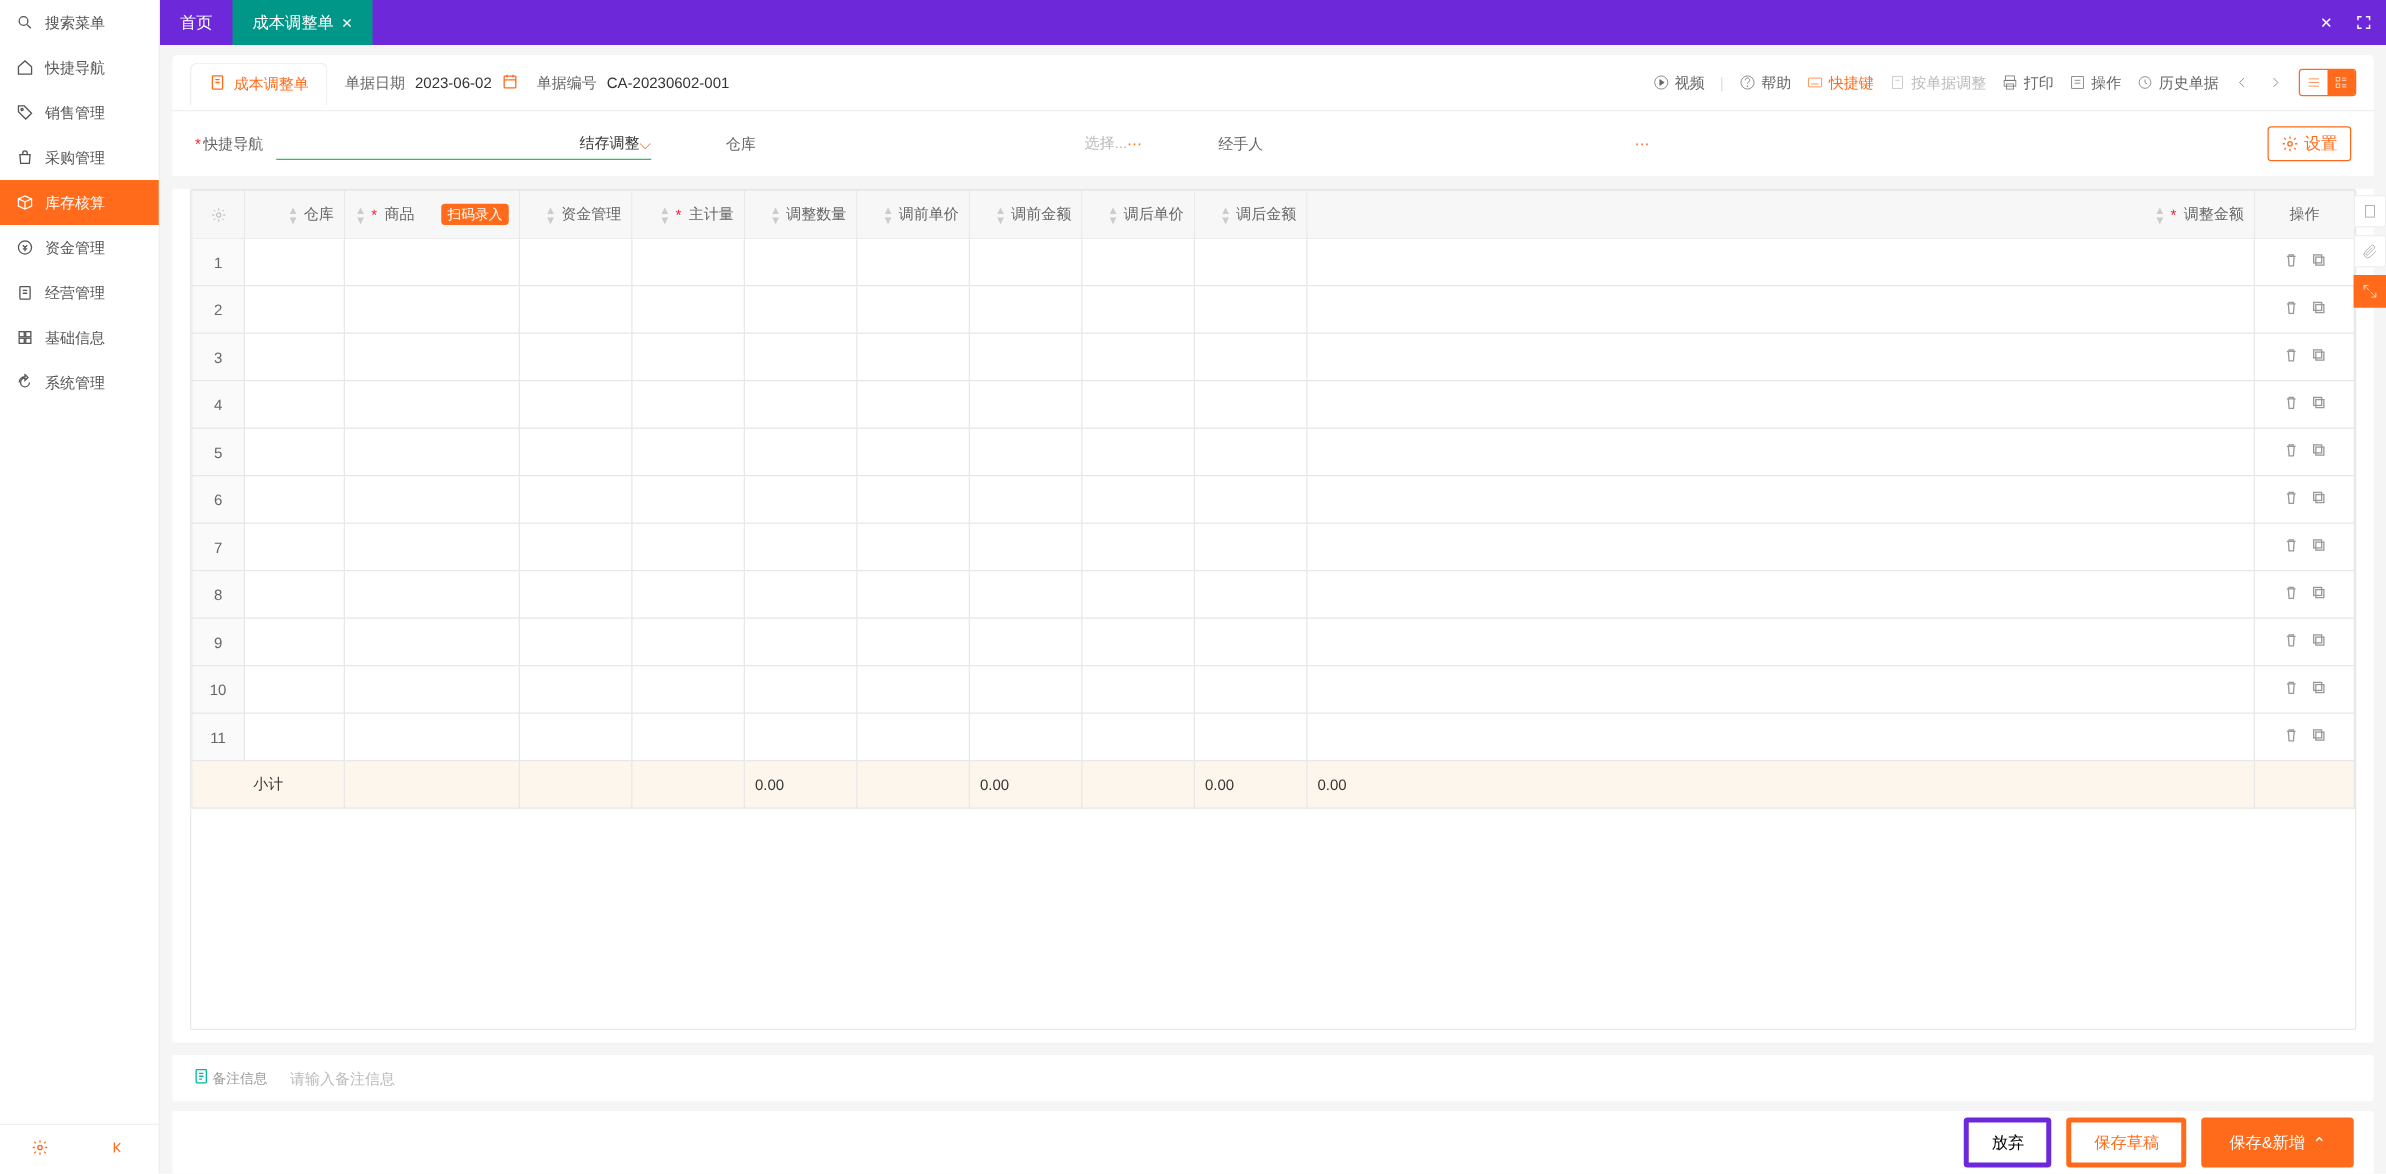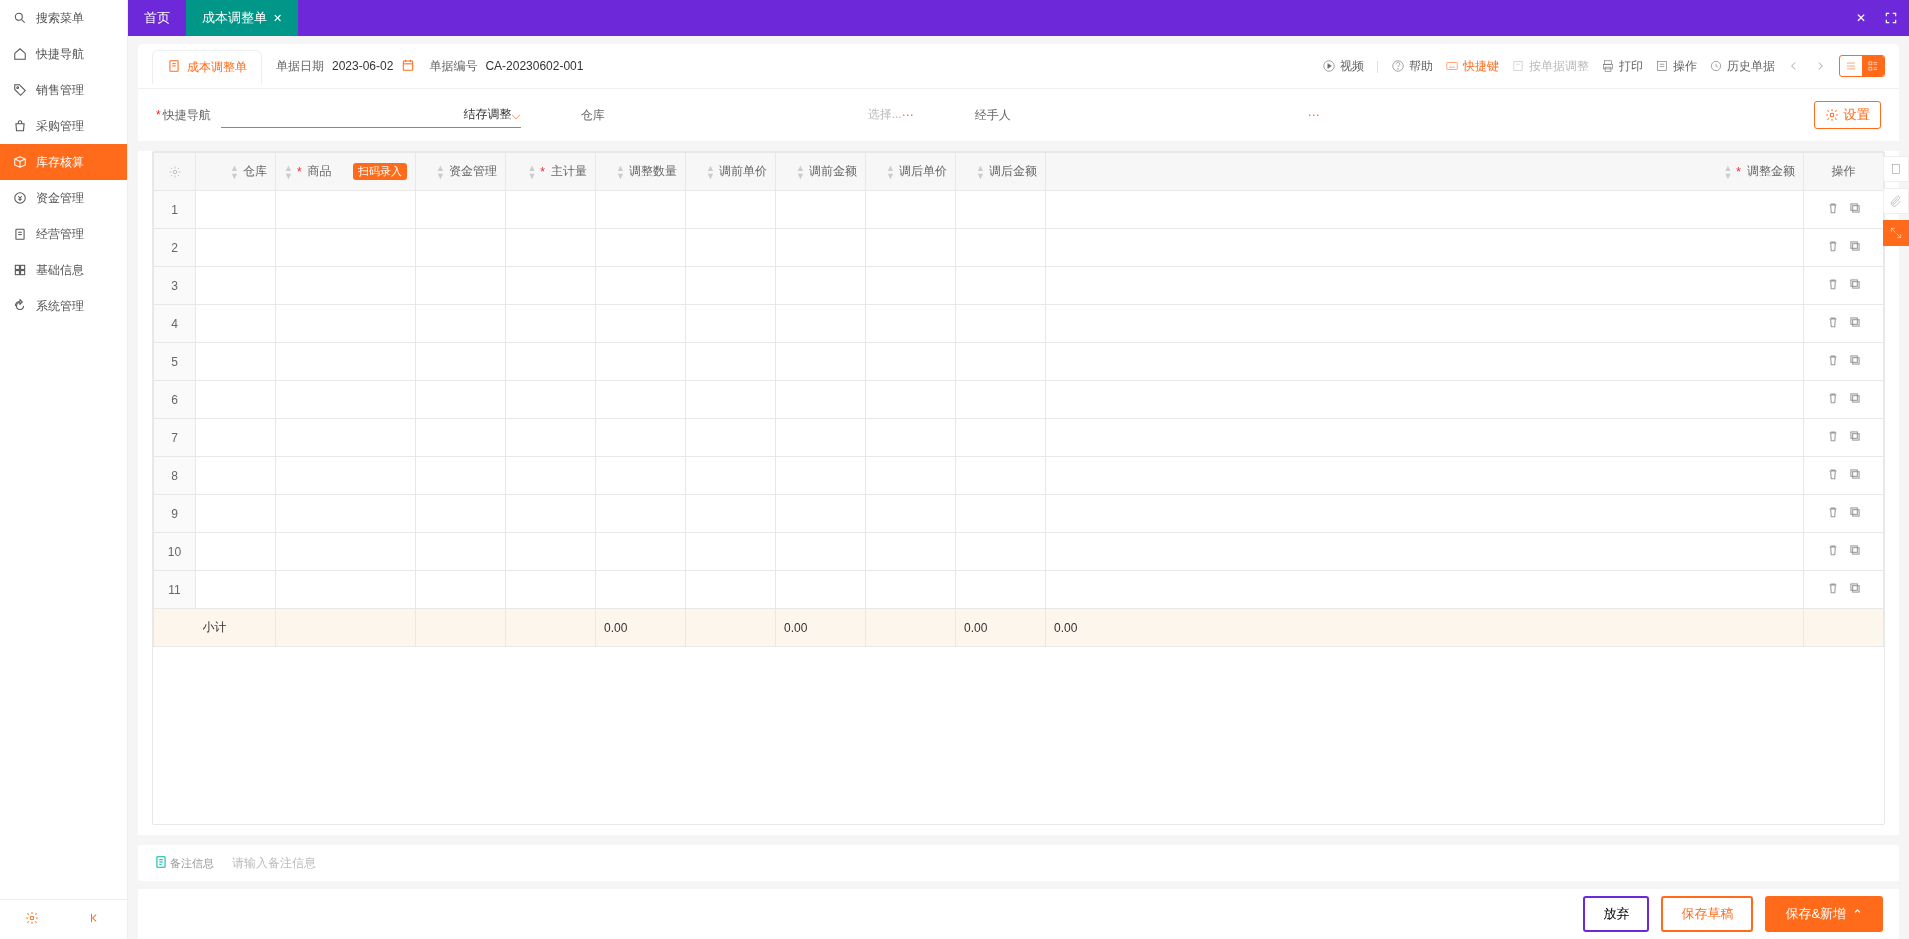--- a/index.html
+++ b/index.html
@@ -78,21 +78,21 @@
 
 
 .remark { background:#fff; margin-top:10px; padding: 10px 16px; display:flex; align-items:center; gap:18px; border-radius:2px; }
 .remark-label { display:flex; flex-direction:row; align-items:center; color:#999; font-size:11px; gap:2px;}
 .remark-label .icon { color:#00b5a5; }
 .remark input { flex:1; border:none; outline:none; font-size:12px; color:#333; }
 .remark input::placeholder { color:#bbb; }
 
 
 .footer { height: 50px; background:#fff; display:flex; align-items:center; justify-content:flex-end; gap:12px; padding: 0 16px; margin-top:8px; }
-.btn { border-radius:3px; padding: 7px 18px; font-size:13px; cursor:pointer; border:2px solid #6d28d9; background:#fff;text-align:right; }
+.btn { border-radius:3px; padding: 7px 18px; font-size:13px; cursor:pointer; border:4px solid #6d28d9; background:#fff;text-align:right; }
 .btn.outline-orange { border-color:#ff6b1a; color:#ff6b1a; }
 .btn.solid-orange { background:#ff6b1a; border-color:#ff6b1a; color:#fff; display:flex; align-items:center; gap:6px; }
 
 
 .right-rail { position:absolute; right:0; top:120px; display:flex; flex-direction:column; gap:6px; }
 .right-rail .r { width:26px; height:26px; border:1px solid #eee; background:#fff; display:flex; align-items:center; justify-content:center; color:#999; cursor:pointer; }
 .right-rail .r.orange { background:#ff6b1a; color:#fff; border-color:#ff6b1a; }
 
 svg { width:14px; height:14px; }
 .icon svg { stroke: currentColor; fill:none; stroke-width:1.8; }

